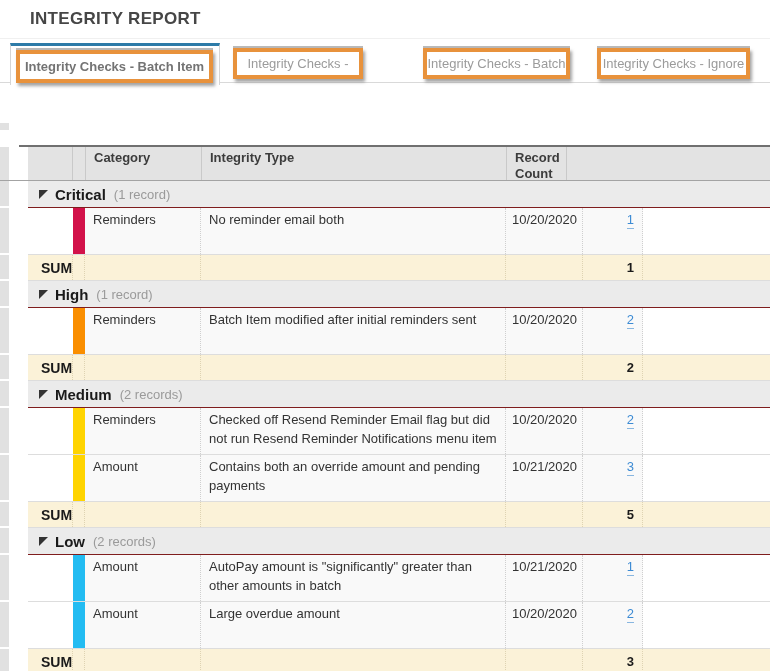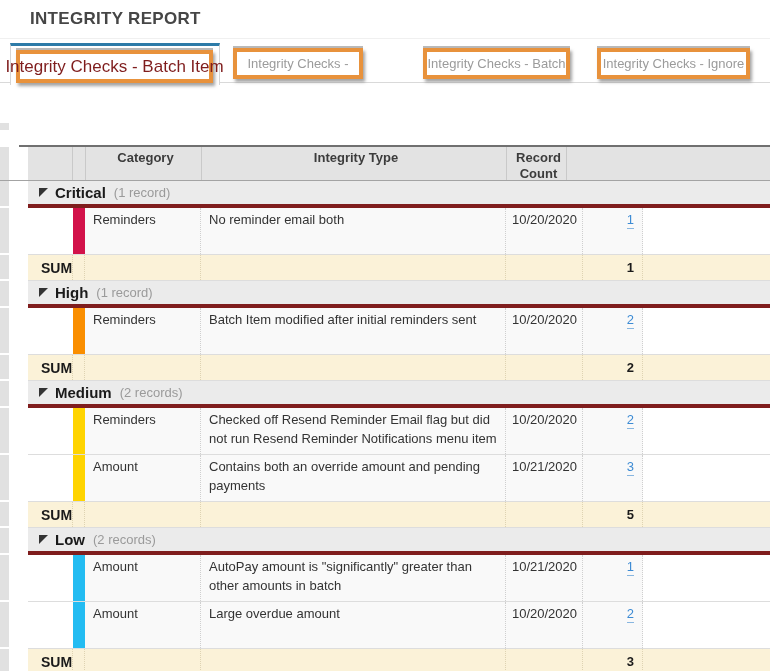--- a/index.html
+++ b/index.html
@@ -20,21 +20,21 @@
     position:absolute; left:10px; top:4px; width:210px; height:42px; background:#fff;
     border-top:3px solid #2d7ba8; border-left:1px solid #d5d5d5; border-right:1px solid #d5d5d5;
     z-index:2;
   }
   .annot {
     position:absolute; border:4px solid #e8923c; background:transparent;
     display:flex; align-items:center; justify-content:center;
     box-shadow: 2px 3px 3px rgba(90,90,90,.55), 0 -2px 0 rgba(115,115,115,.5);
   }
   .tab-active .annot { left:5px; right:6px; top:4px; bottom:2px; position:absolute; }
-  .tab-active .tab-label { font-weight:400; color:#7f1d1d; font-size:17px; white-space:nowrap; }
+  .tab-active .tab-label { font-weight:700; color:#737373; font-size:13px; white-space:nowrap; }
   .tab-inactive { height:31px; top:9px; }
   .tab-inactive .tab-label { color:#9b9b9b; font-size:13px; white-space:nowrap; }
   .annot-2 { left:233px; width:130px; }
   .annot-3 { left:423px; width:147px; }
   .annot-4 { left:597px; width:153px; }
   
   .table-wrap { margin-top:40px; }
   .trow { display:flex; width:770px; }
   .gutter { width:9px; background:#e1e1e1; border-bottom:2px solid #fff; flex:0 0 9px; }
   .gap { width:19px; flex:0 0 19px; background:#fff; }
@@ -42,33 +42,33 @@
   
   .trow-span { height:22px;flex-direction:column; }
   .trow-span .rowbody { background:#fbf2d8; }
   .cell-spanA { width:57px; border-right:1px solid #e6dcc0; }
   .cell-spanB { width:421px; border-right:1px solid #e6dcc0; display:flex; align-items:center; justify-content:center;
                 font-weight:700; color:#3c3c3c; font-size:13px; }
   .cell-spanC { flex:1; }
   
   .trow-header { height:36px; border-top:2px solid #707070; border-bottom:1px solid #a3a3a3; }
   .trow-header .gutter { border-bottom:none; }
-  .trow-header .rowbody { background:#e3e3e3;text-align:center; }
+  .trow-header .rowbody { background:#e3e3e3; }
   .hcell { padding:3px 4px 0 8px; font-weight:700; color:#3c3c3c; font-size:13px; line-height:1.25;
            border-right:1px solid #c9c9c9; }
   .hA { width:45px; border-right:1px solid #c9c9c9; }
   .hB { width:12px; border-right:1px solid #c9c9c9; }
   .hC { width:116px; }
   .hD { width:305px; }
   .hE { width:77px; }
   .hF { width:60px; }
   .hG { flex:1; border-right:none; }
   
   .trow-group { height:27px; }
-  .trow-group .rowbody { background:#ebebeb; border-bottom:4px solid #7f1d1d; align-items:center; cursor:pointer; }
+  .trow-group .rowbody { background:#ebebeb; border-bottom:1px solid #7f1d1d; align-items:center; cursor:pointer; }
   .tree-toggle { width:0; height:0; border-top:9px solid #333; border-right:9px solid transparent; margin-left:11px; }
   .group-name { font-size:15px; font-weight:700; color:#1a1a1a; margin-left:7px; }
   .group-count { font-size:13px; color:#9a9a9a; margin-left:8px; }
   
   .trow-data { height:47px; }
   .trow-data .rowbody { background:#f9f9f9; border-bottom:1px solid #dddddd; }
   .dA { width:45px; background:#fff; }
   .dBar { width:12px; }
   .dcell { padding:3px 4px 0 8px; font-size:13px; color:#333; line-height:1.45; border-right:1px dotted #cfcfcf; }
   .dC { width:116px; }

